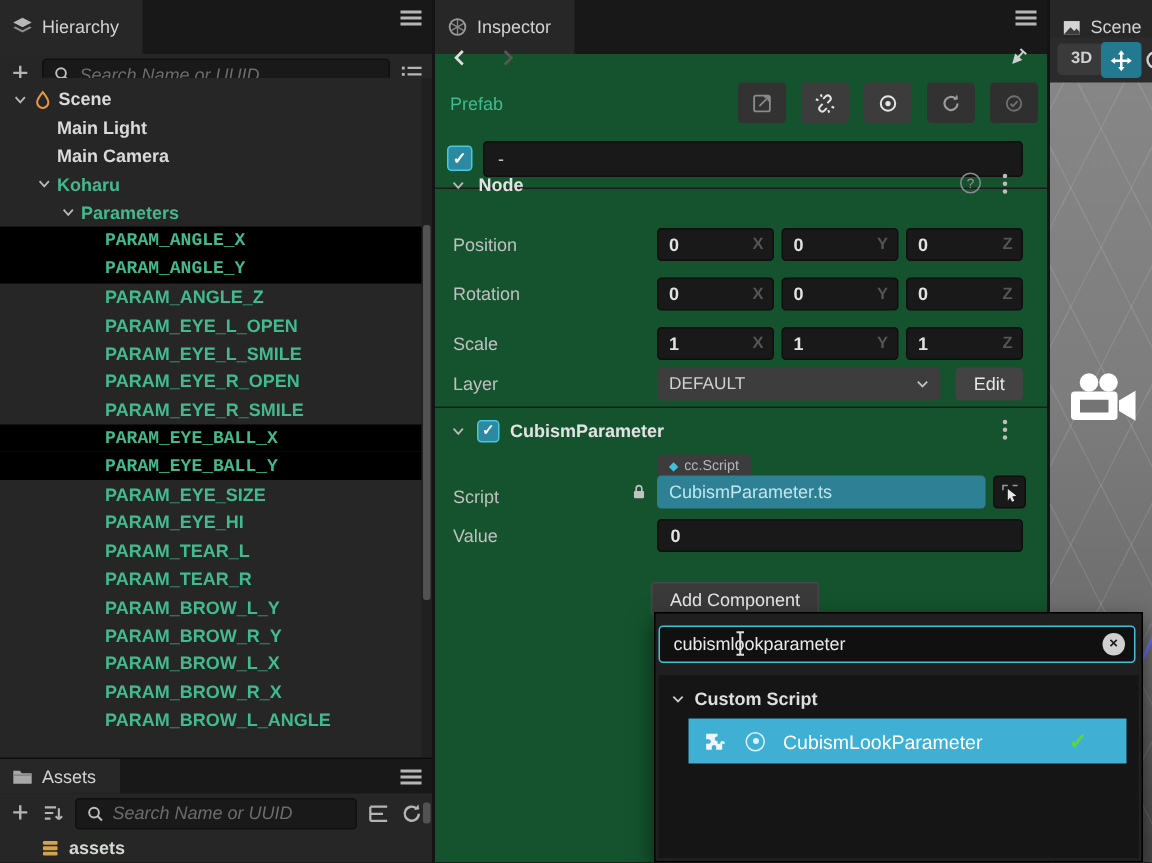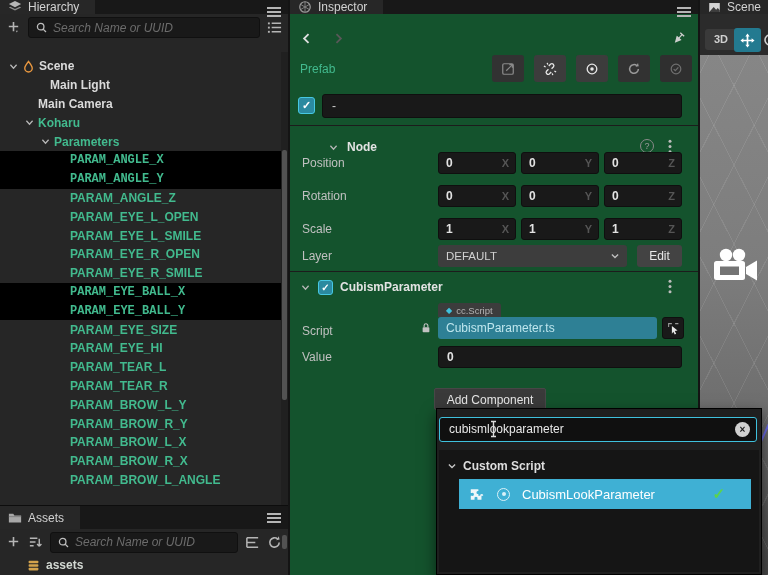--- a/index.html
+++ b/index.html
@@ -5,21 +5,21 @@
   html,body{margin:0;padding:0;background:#111;}
   .stage{position:relative;width:768px;height:575px;overflow:hidden;background:#202020;
          font-family:"Liberation Sans",sans-serif;font-size:12px;color:#cccccc;}
   .panel{position:absolute;top:0;bottom:0;}
   #hierarchy{left:0;width:288px;background:#262626;}
   #inspector{left:290px;width:408px;background:#14532d;}
   #scene{left:700px;width:68px;background:#2b2b2b;}
   .vdiv{position:absolute;top:0;bottom:0;width:2px;background:#141414;z-index:30;}
 
   
-  .tabs{position:relative;height:14px;background:#181818;display:flex;align-items:stretch;}
+  .tabs{position:relative;height:36px;background:#181818;display:flex;align-items:stretch;}
   .tab{display:flex;align-items:center;gap:6px;padding:0 16px 0 8px;background:#272727;color:#d2d2d2;}
   .tabs .menu-btn{position:absolute;right:6px;top:4px;color:#b5b5b5;}
   .icon{display:inline-flex;align-items:center;justify-content:center;}
   svg{display:block;}
 
   
   .toolbar{height:27px;display:flex;align-items:center;padding:0 6px;gap:7px;background:#262626;}
   .searchbox{flex:1;height:19px;background:#191919;border:1px solid #101010;border-radius:3px;
              display:flex;align-items:center;padding:0 6px;gap:5px;min-width:0;}
   .placeholder{font-style:italic;color:#6c6c6c;white-space:nowrap;overflow:hidden;}
@@ -172,21 +172,21 @@
     <div class="tree">
         <div class="tree-row white" style="padding-left: 8px;">
           <svg class="chev" viewBox="0 0 16 16">
             <path d="M3.5 5.5 8 10.5l4.5-5" stroke="currentColor" stroke-width="1.8" fill="none"></path>
           </svg>
           <svg class="drop" viewBox="0 0 16 16">
             <path d="M8 1.8C8 1.8 3.4 7.5 3.4 10.1a4.6 4.6 0 0 0 9.2 0C12.6 7.5 8 1.8 8 1.8Z" fill="none" stroke="#e8973f" stroke-width="1.7"></path>
           </svg>
           <span class="tl">Scene</span>
         </div>
-        <div class="tree-row white" style="padding-left: 36px;">
+        <div class="tree-row white" style="padding-left: 24px;">
           <span class="chev-sp"></span>
           <span class="tl">Main Light</span>
         </div>
         <div class="tree-row white" style="padding-left: 24px;">
           <span class="chev-sp"></span>
           <span class="tl">Main Camera</span>
         </div>
         <div class="tree-row green" style="padding-left: 24px;">
           <svg class="chev" viewBox="0 0 16 16">
             <path d="M3.5 5.5 8 10.5l4.5-5" stroke="currentColor" stroke-width="1.8" fill="none"></path>
@@ -432,21 +432,21 @@
           </svg>
       </div>
     </div>
 
     <div class="checkbox name-cb">
         <span>✓</span>
       </div>
     <div class="field name-input"><span>-</span></div>
 
     <div class="sec-border" style="top:125px;"></div>
-    <div class="sec-head" style="top:136px;padding-left:28px;">
+    <div class="sec-head" style="top:112px;">
       <span class="icon chev" style="margin-left:10px;">
         <svg width="11" height="11" viewBox="0 0 16 16">
             <path d="M3.5 5.5 8 10.5l4.5-5" stroke="currentColor" stroke-width="1.8" fill="none"></path>
           </svg>
       </span>
       <span class="sec-title" style="margin-left:5px;">Node</span>
       <span class="help">
           <span>?</span>
         </span>
       <span class="kebab icon">

